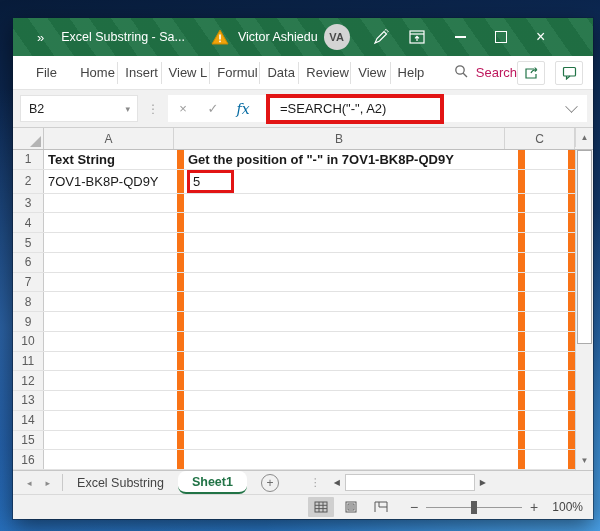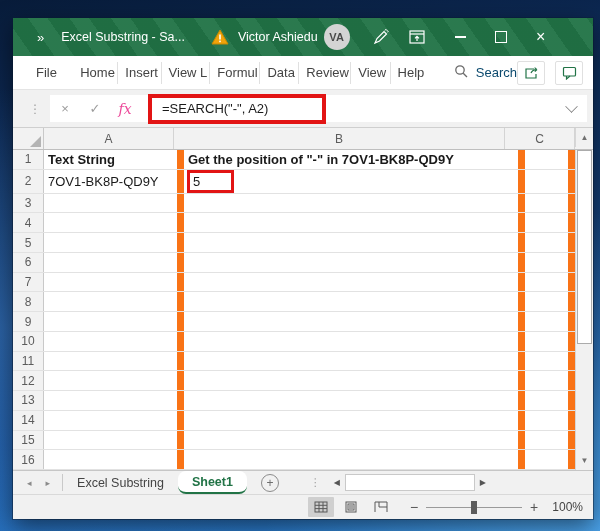--- a/index.html
+++ b/index.html
@@ -28,34 +28,34 @@
   .tb-win{width:34px;height:30px;display:flex;align-items:center;justify-content:center;margin-left:6px;}
   .tb-min{width:11px;height:1.5px;background:#fff;display:block;}
   .tb-max{width:10px;height:10px;border:1.5px solid #fff;display:block;}
   .tb-close{font-size:16px;line-height:1;}
   
   .ribbon{height:33px;flex:0 0 33px;background:#fff;border-bottom:1px solid #e4e4e4;
     display:flex;align-items:center;font-size:13px;color:#444;padding:0 10px 0 16px;justify-content:center;}
   .rtab{padding:0 7px;height:22px;display:flex;align-items:center;white-space:nowrap;overflow:hidden;}
   .rtab:first-child{margin-right:12px;}
   .rtab:nth-child(n+3){border-left:1px solid #e0e0e0;}
-  .rsearch{display:flex;align-items:center;gap:8px;margin-left:26px;color:#0c4a6e;}
+  .rsearch{display:flex;align-items:center;gap:8px;margin-left:26px;color:#be185d;}
   .ribbon-right{margin-left:auto;display:flex;gap:10px;align-items:center;}
   .gbtn{width:26px;height:22px;border:1px solid #e0e0e0;border-radius:2px;display:flex;
     align-items:center;justify-content:center;background:#fff;}
   
   .fbar-row{height:37px;flex:0 0 37px;background:#f1f1f1;display:flex;align-items:center;
     padding:0 6px 0 7px;border-bottom:1px solid #cfcfcf;}
   .namebox{width:108px;height:25px;background:#fff;border:1px solid #e3e3e3;display:flex;
     align-items:center;font-size:12.5px;color:#222;padding-left:8px;}
   .namebox .dd{margin-left:auto;color:#8a8a8a;font-size:9px;padding:0 7px;}
   .fdots{color:#a0a0a0;font-size:12px;padding:0 9px;}
   .fbar{flex:1;height:27px;background:#fff;display:flex;align-items:center;font-size:13px;}
   .fico{width:30px;text-align:center;color:#9c9c9c;font-size:13px;}
-  .fx{font-family:"DejaVu Serif",serif;font-style:italic;color:#ec4899;font-size:14px;}
+  .fx{font-family:"DejaVu Serif",serif;font-style:italic;color:#0369a1;font-size:14px;}
   .formula-redbox{display:inline-flex;align-items:center;border:4px solid var(--red);
     height:22px;min-width:150px;padding:0 10px;margin-left:8px;color:#1a1a1a;}
   .fexpand{margin-left:auto;margin-right:10px;width:10px;height:10px;border-right:1.6px solid #777;
     border-bottom:1.6px solid #777;transform:rotate(45deg) scale(.8);margin-top:-4px;}
   
   .grid{flex:1;display:flex;flex-direction:column;background:#fff;overflow:hidden;position:relative;}
   .ghead{display:flex;height:21px;flex:0 0 21px;background:#f2f2f2;border-bottom:1px solid #bfbfbf;}
   .corner{width:30px;flex:0 0 30px;border-right:1px solid #c9c9c9;position:relative;background:#f2f2f2;}
   .corner:after{content:"";position:absolute;right:2px;bottom:2px;border-style:solid;
     border-width:0 0 11px 11px;border-color:transparent transparent #b4b4b4 transparent;}
@@ -174,20 +174,24 @@
       <span class="gbtn">
         <svg width="15" height="14" viewBox="0 0 15 14" fill="none" stroke="#217346" stroke-width="1.2">
           <rect x="1.5" y="1.5" width="12" height="8.5" rx="1"></rect>
           <path d="M4.5 10 L4.5 13 L8 10"></path>
         </svg>
       </span>
     </span>
   </div>
 
   <div class="fbar-row">
+    <span class="namebox">
+      <span>B2</span>
+      <span class="dd">▾</span>
+    </span>
     <span class="fdots">⋮</span>
     <span class="fbar">
       <span class="fico">×</span>
       <span class="fico">✓</span>
       <span class="fico fx">fx</span>
       <span class="formula-redbox">
         <span>=SEARCH("-", A2)</span>
       </span>
       <span class="fexpand"></span>
     </span>

